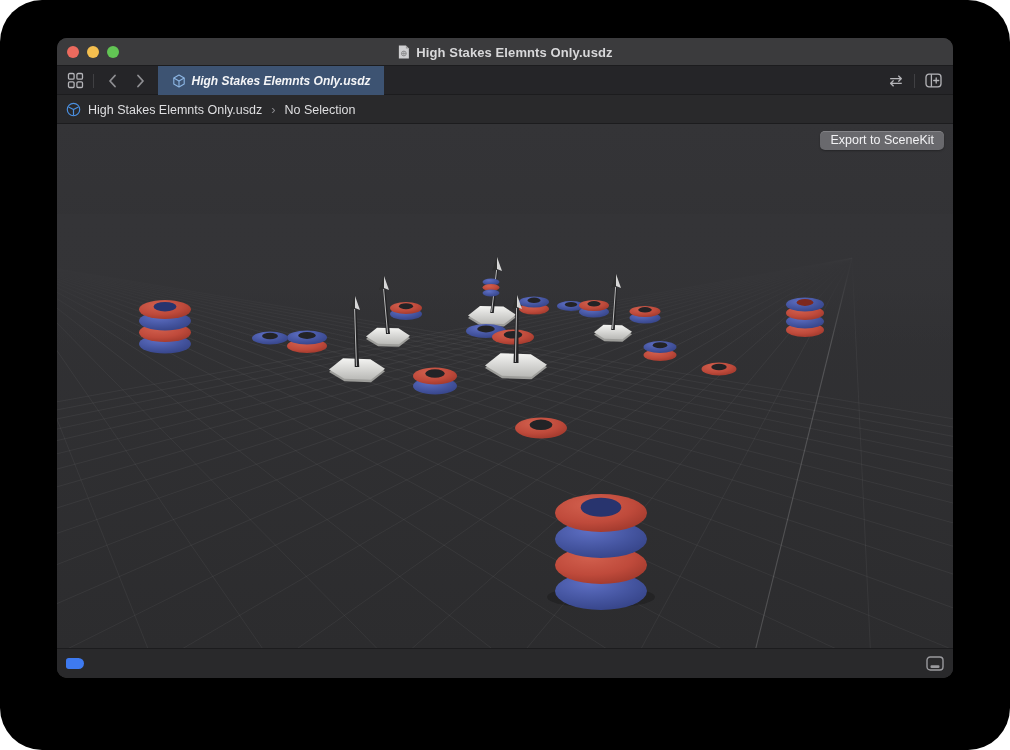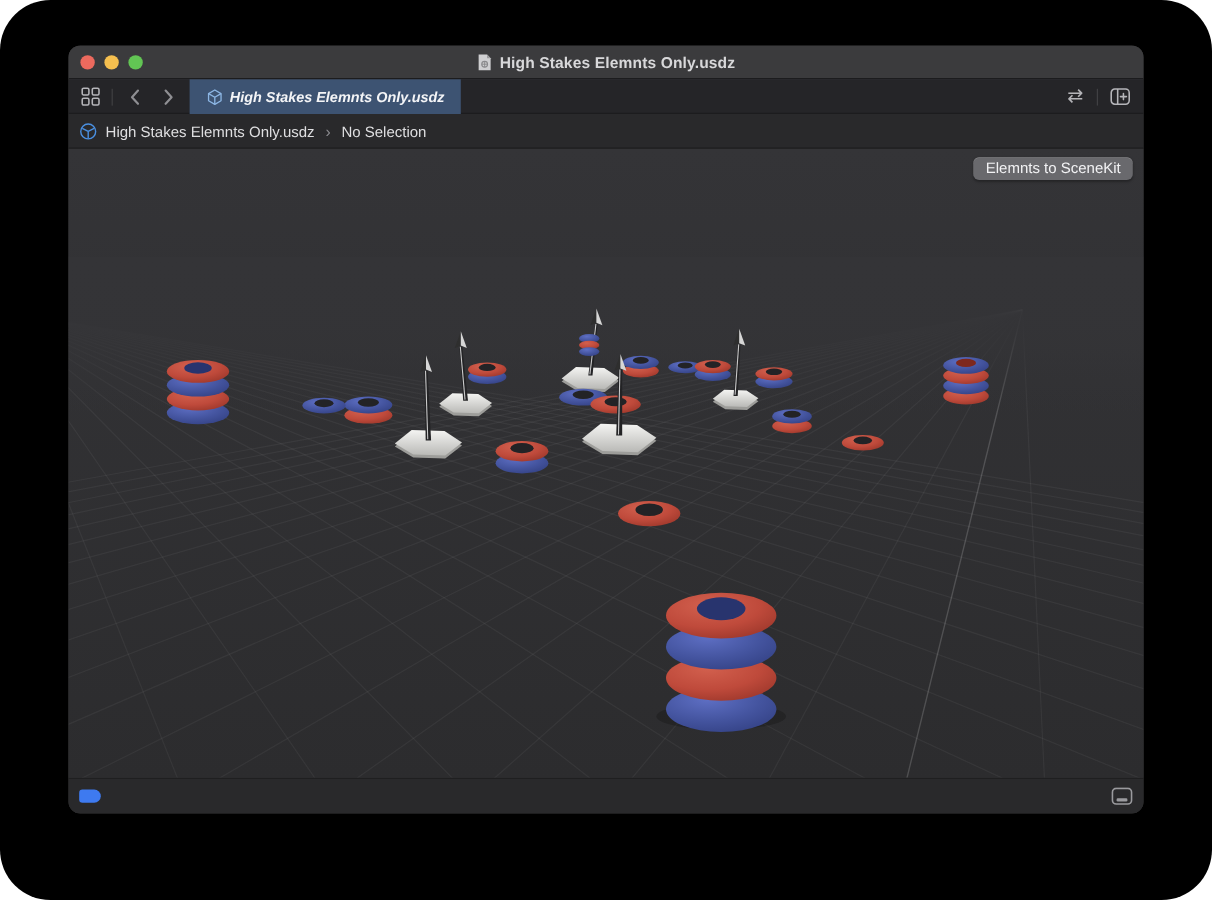--- a/index.html
+++ b/index.html
@@ -331,21 +331,21 @@
             <g>
               <ellipse cx="544" cy="473" rx="54" ry="11" fill="rgba(0,0,0,0.2)"></ellipse>
               <ellipse cx="544" cy="467" rx="46" ry="19" fill="url(#blueG)"></ellipse>
               <ellipse cx="544" cy="441" rx="46" ry="19" fill="url(#redG)"></ellipse>
               <ellipse cx="544" cy="415" rx="46" ry="19" fill="url(#blueG)"></ellipse>
               <ellipse cx="544" cy="389" rx="46" ry="19" fill="url(#redG)"></ellipse>
               <ellipse cx="544" cy="383.3" rx="20.24" ry="9.5" fill="#28346e"></ellipse>
             </g>
           </g>
         </svg>
-      <button class="export-btn">Elemnts to SceneKit</button>
+      <button class="export-btn">Export to SceneKit</button>
     </div>
 
     <div class="bottombar">
       <span class="pill"></span>
       <span class="bb-right">
         <svg width="18" height="15" viewBox="0 0 18 15">
           <rect x="1" y="1" width="16" height="13" rx="3.2" fill="none" stroke="#9a9a9e" stroke-width="1.4"></rect>
           <rect x="4.5" y="9.3" width="9" height="2.6" rx="1" fill="#9a9a9e"></rect>
         </svg>
       </span>

